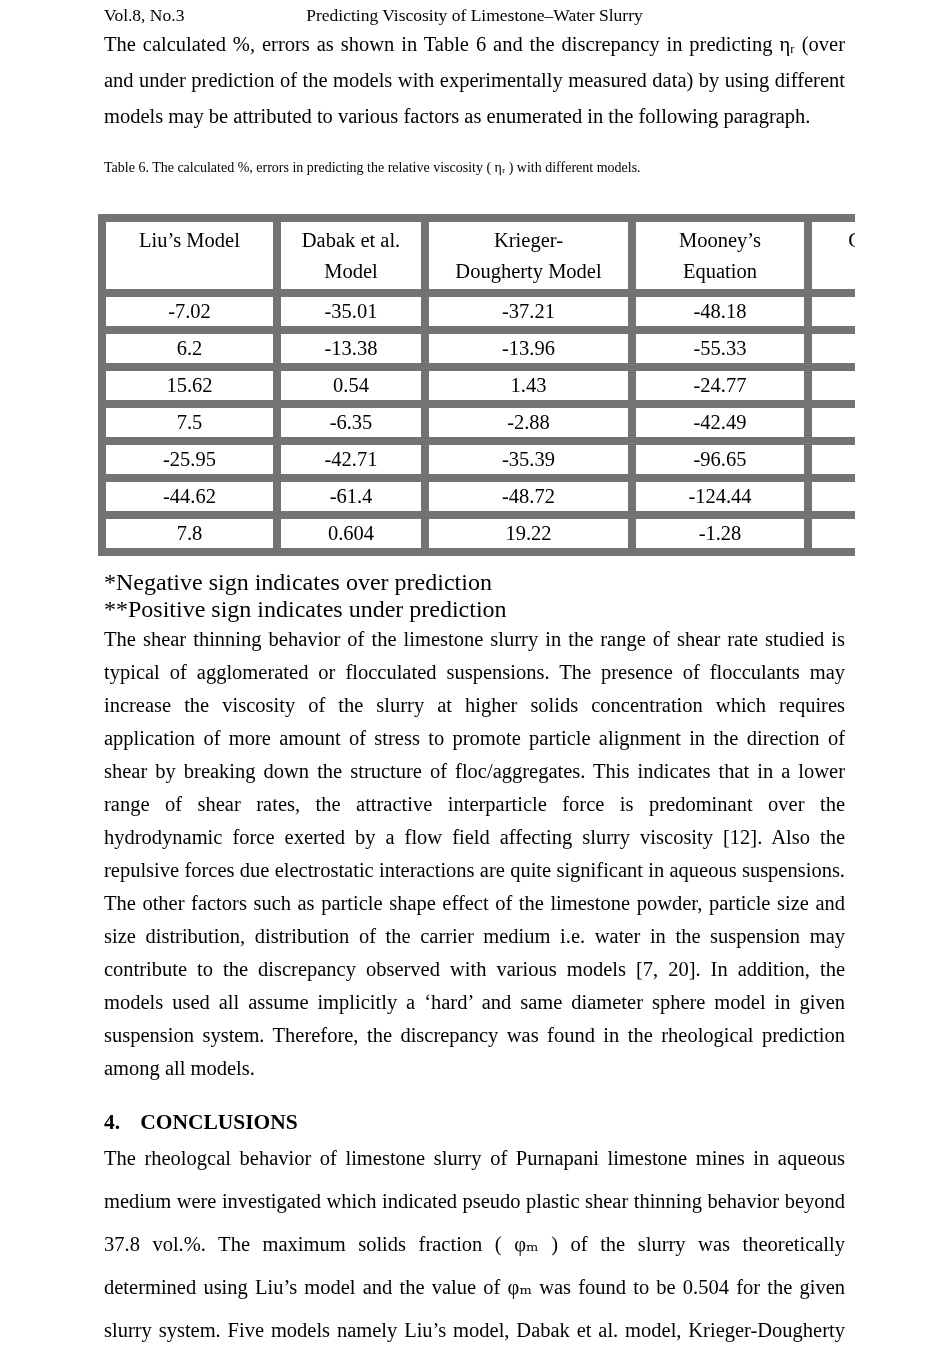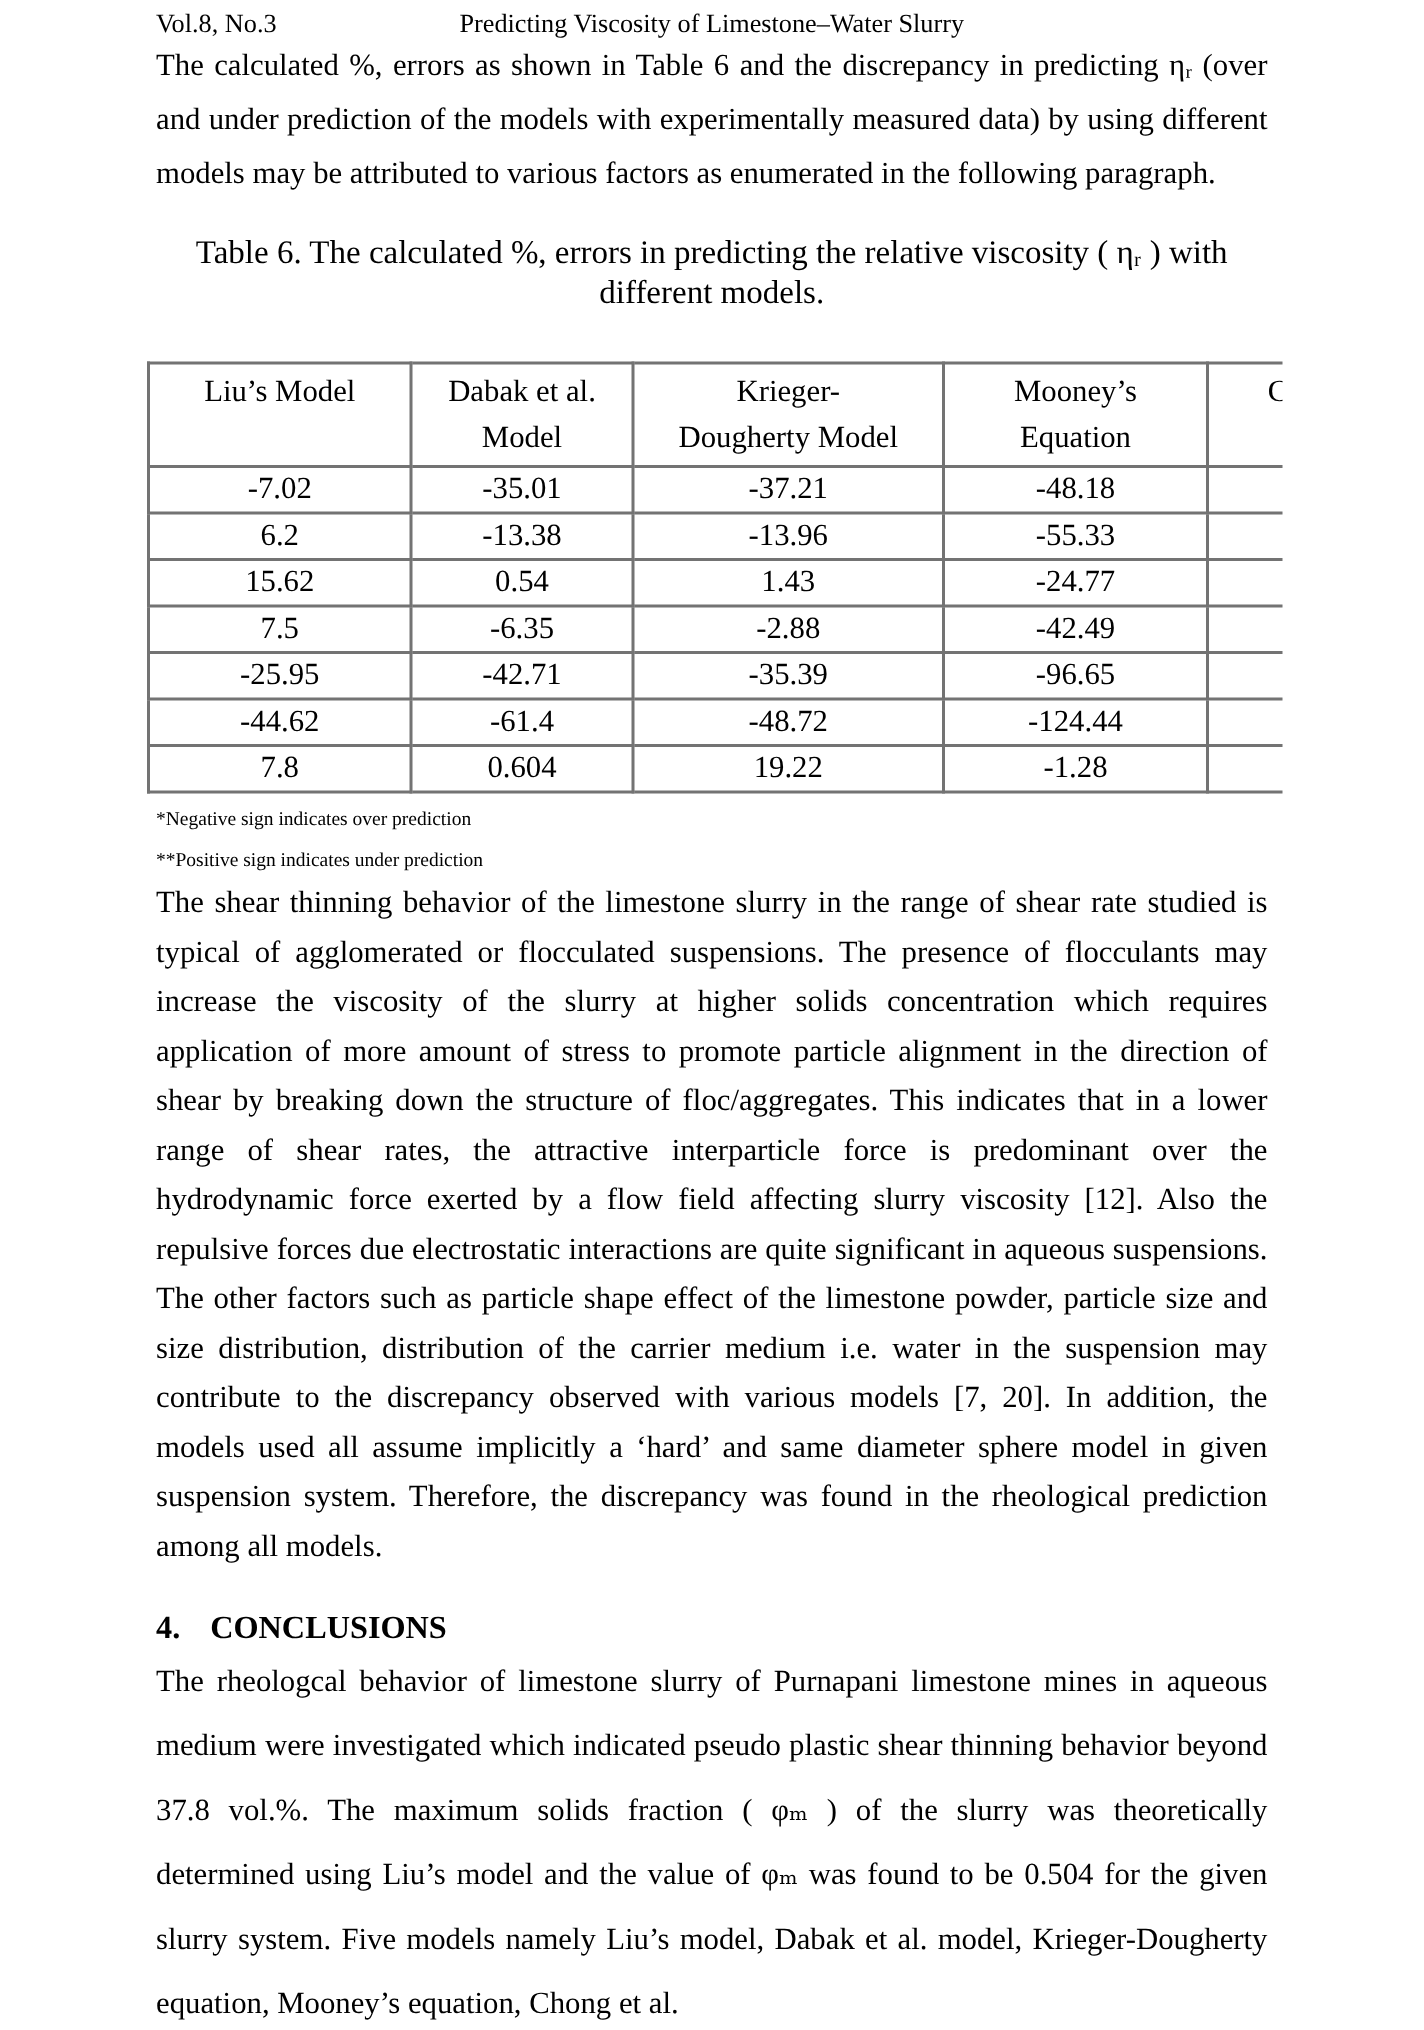--- a/index.html
+++ b/index.html
@@ -34,53 +34,53 @@
     font-size: 20.5px;
     text-align: justify;
     margin: 0;
   }
   .para-intro {
     margin-top: 48px;
     line-height: 36px;
   }
   .table-caption {
     margin-top: 20px;
-    font-size: 22px;
+    font-size: 14px;
     line-height: 27px;
-    text-align: center;
+    text-align: left;
   }
   table.err-table {
     margin-top: 33px;
     margin-left: -6px;
     border-collapse: collapse;
     table-layout: fixed;
     width: 886px;
     font-size: 20.5px;
   }
   table.err-table th,
   table.err-table td {
-    border: 2px solid #737373;
+    border: 8px solid #737373;
     text-align: center;
     padding: 0 2px;
   }
   table.err-table th {
     font-weight: normal;
     vertical-align: top;
     height: 64px;
     padding-top: 3px;
     white-space: pre-line;
     line-height: 31px;
   }
   table.err-table td {
     height: 29px;
     vertical-align: middle;
   }
   .footnotes {
-    margin-top: 3px;
-    font-size: 13px;
+    margin-top: 13px;
+    font-size: 24px;
     line-height: 27px;
   }
   .para-discussion {
     margin-top: 56px;
     line-height: 33px;
   }
   h2.section-heading {
     margin: 22px 0 0 0;
     font-size: 21.5px;
     font-weight: bold;

